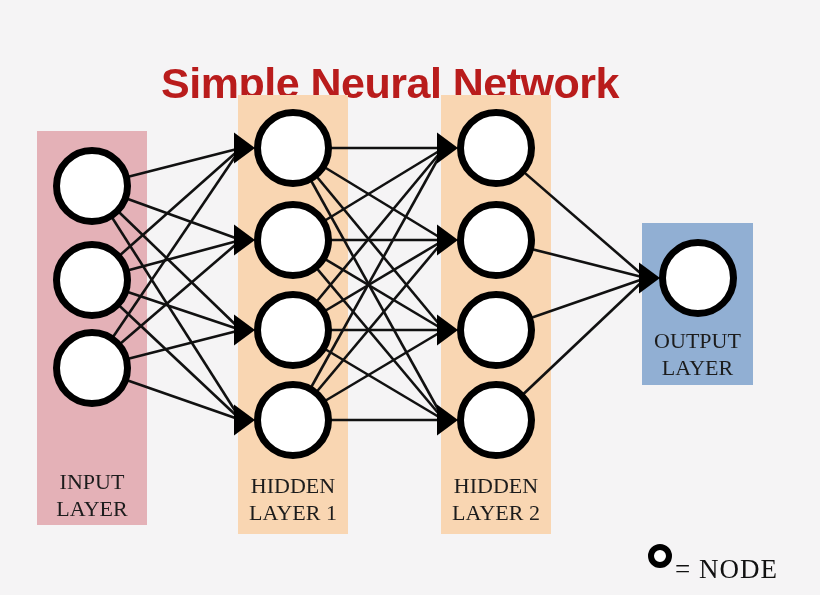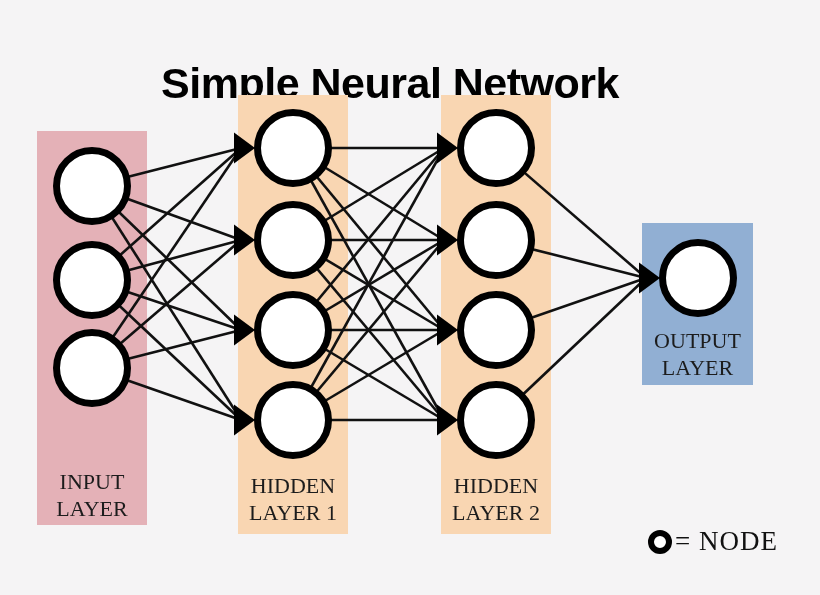--- a/index.html
+++ b/index.html
@@ -48,27 +48,28 @@
     border-radius: 50%;
     background: #fff;
     flex: 0 0 auto;
   }
   .legend-label {
     font-family: "Liberation Serif", "DejaVu Serif", serif;
     font-size: 27px;
     letter-spacing: 1px;
     color: #111;
     white-space: pre;
+    margin-top: 28px;
   }
 </style>
 </head>
 <body>
 
 <div class="canvas" style="background: rgb(245, 244, 245);">
-  <h1 class="title" style="color: #000000;">Simple Neural Network</h1>
+  <h1 class="title" style="color: #b91c1c;">Simple Neural Network</h1>
 
   <svg class="diagram" width="820" height="595" viewBox="0 0 820 595" xmlns="http://www.w3.org/2000/svg">
       <rect x="37" y="131" width="110" height="394" fill="#e4b1b7"></rect>
       <rect x="238" y="95" width="110" height="439" fill="#f9d6b2"></rect>
       <rect x="441" y="95" width="110" height="439" fill="#f9d6b2"></rect>
       <rect x="642" y="223" width="111" height="162" fill="#91afd3"></rect>
       <line x1="92" y1="186" x2="241" y2="148" stroke="#111111" stroke-width="2.6"></line>
       <line x1="92" y1="186" x2="241" y2="240" stroke="#111111" stroke-width="2.6"></line>
       <line x1="92" y1="186" x2="241" y2="330" stroke="#111111" stroke-width="2.6"></line>
       <line x1="92" y1="186" x2="241" y2="420" stroke="#111111" stroke-width="2.6"></line>

